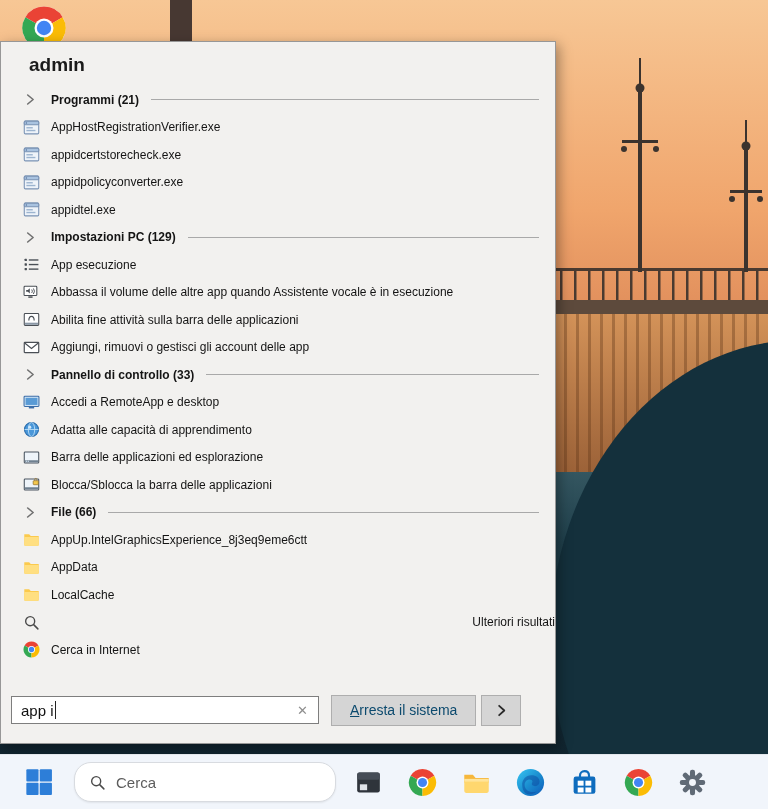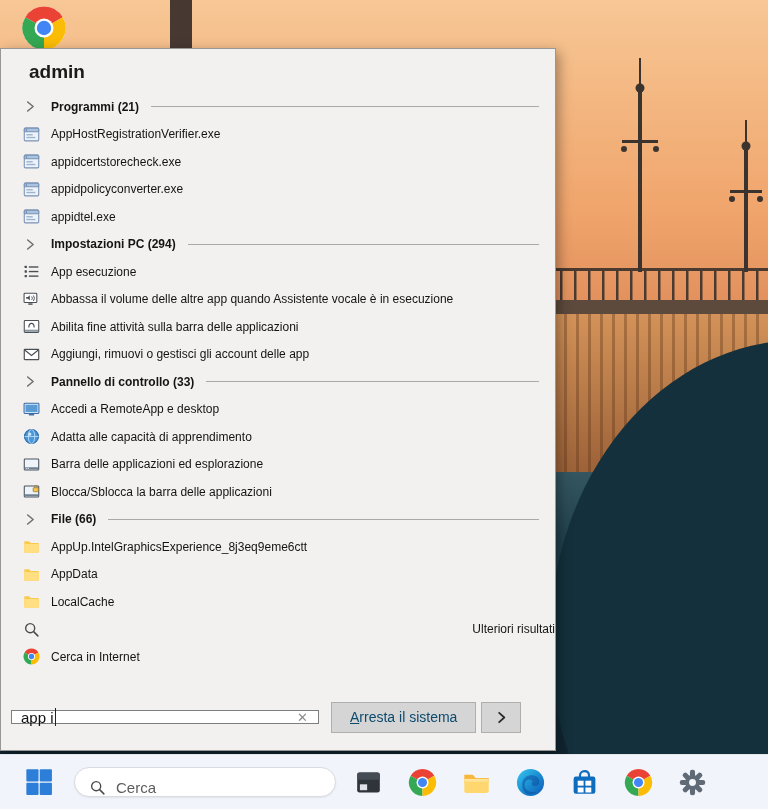--- a/index.html
+++ b/index.html
@@ -12,42 +12,42 @@
   
   .wallpaper { position:absolute; left:0; top:0; width:768px; height:755px; z-index:0; }
   .wallpaper svg { display:block; }
 
   
   .desktop-shortcut { position:absolute; left:21px; top:5px; width:46px; height:46px; z-index:1; cursor:pointer; }
   .desktop-shortcut .ico-fill { width:100%; height:100%; display:block; }
 
   
   .menu {
-    position:absolute; left:0; top:48px; width:556px; height:703px; z-index:2;
+    position:absolute; left:0; top:41px; width:556px; height:703px; z-index:2;
     background:#f2f1ef; border:1px solid #979797; box-sizing:border-box;
     box-shadow:3px 4px 12px rgba(0,0,0,0.35);
     display:flex; flex-direction:column;
   }
   .menu-title { padding:12px 0 6px 28px; font-size:19px; font-weight:bold; color:#1a1a1a; }
   .menu-list { flex:1; overflow:hidden; padding-top:4px; }
 
   .row { display:flex; align-items:center; height:27.5px; padding-left:22px; cursor:pointer; }
   .row .ico { width:17px; height:17px; flex:none; margin-right:11px; }
   .row .ico svg, .ico-fill svg { width:100%; height:100%; display:block; }
   .row .lbl { font-size:12px; color:#141414; white-space:nowrap; overflow:hidden; }
 
   .section-row .ico { width:15px; height:15px; margin-right:13px; }
   .section-row .lbl { font-weight:bold; }
   .section-row .hline { flex:1; height:1px; background:#a9a9a9; margin:0 16px 0 12px; }
   .extras-gap { margin-top:0;justify-content:space-between; }
 
   
   .menu-bottom { height:50px; display:flex; align-items:center; padding:0 10px 8px 10px; }
   .searchbox {
-    position:relative; width:308px; height:14px; box-sizing:border-box;
+    position:relative; width:308px; height:28px; box-sizing:border-box;
     background:#fff; border:1px solid #7e7e7e;
     display:flex; align-items:center; padding:0 30px 0 9px; font-size:15px; color:#111;
     cursor:text;
   }
   .caret { width:1px; height:18px; background:#222; margin-left:1px; animation:blink 1.1s steps(1) infinite; }
   @keyframes blink { 50% { opacity:0; } }
   .sb-clear { position:absolute; right:10px; top:50%; transform:translateY(-50%); color:#8e8e8e; font-size:13px; cursor:pointer; }
   .btn-shutdown {
     margin-left:12px; height:31px; padding:0 18px; background:#d5d5d5; border:1px solid #aeaeae;
     font-family:inherit; font-size:14px; color:#0c4a6e; cursor:pointer; white-space:nowrap;
@@ -61,23 +61,23 @@
 
   
   .taskbar {
     position:absolute; left:0; bottom:0; width:768px; height:54px; z-index:3;
     background:#f1f5fb; border-top:1px solid #e3e7ec;
     display:flex; align-items:center;
   }
   .tb-start { margin-left:24px; width:30px; height:30px; border:none; background:transparent; padding:0; cursor:pointer; }
   .tb-start .ico-fill { width:30px; height:30px; }
   .tb-search {
-    margin-left:20px; width:262px; height:30px; border-radius:17px; box-sizing:border-box;
+    margin-left:20px; width:262px; height:40px; border-radius:17px; box-sizing:border-box;
     background:#fff; border:1px solid #d8dbe0; box-shadow:0 1px 2px rgba(0,0,0,0.07);
-    display:flex; align-items:flex-end; cursor:pointer;
+    display:flex; align-items:center; cursor:pointer;
   }
   .tb-search-ico { width:17px; height:17px; margin:0 10px 0 14px; }
   .tb-search-ico svg { width:100%; height:100%; display:block; }
   .tb-search-lbl { font-size:15px; color:#5d5d5d; }
   .tb-apps { display:flex; align-items:center; margin-left:18px; gap:25px; }
   .tb-app { width:29px; height:29px; cursor:pointer; }
   .tb-app svg { width:100%; height:100%; display:block; }
 </style>
 </head>
 <body>
@@ -207,21 +207,21 @@
           </svg>
         </span>
         <span class="lbl">appidtel.exe</span>
       </div>
       <div class="row section-row">
         <span class="ico">
           <svg viewBox="0 0 16 16">
             <path d="M5 3.2 L10.8 8 L5 12.8" fill="none" stroke="#707070" stroke-width="1.7" stroke-linecap="round" stroke-linejoin="round"></path>
           </svg>
         </span>
-        <span class="lbl">Impostazioni PC (294)</span>
+        <span class="lbl">Impostazioni PC (129)</span>
         <span class="hline"></span>
       </div>
       <div class="row item-row">
         <span class="ico">
           <svg viewBox="0 0 16 16">
             <g fill="#4a4f55">
               <rect x="1.5" y="2.6" width="2.2" height="2.2" rx="0.4"></rect>
               <rect x="5.5" y="3.1" width="9" height="1.3"></rect>
               <rect x="1.5" y="6.9" width="2.2" height="2.2" rx="0.4"></rect>
               <rect x="5.5" y="7.4" width="9" height="1.3"></rect>

